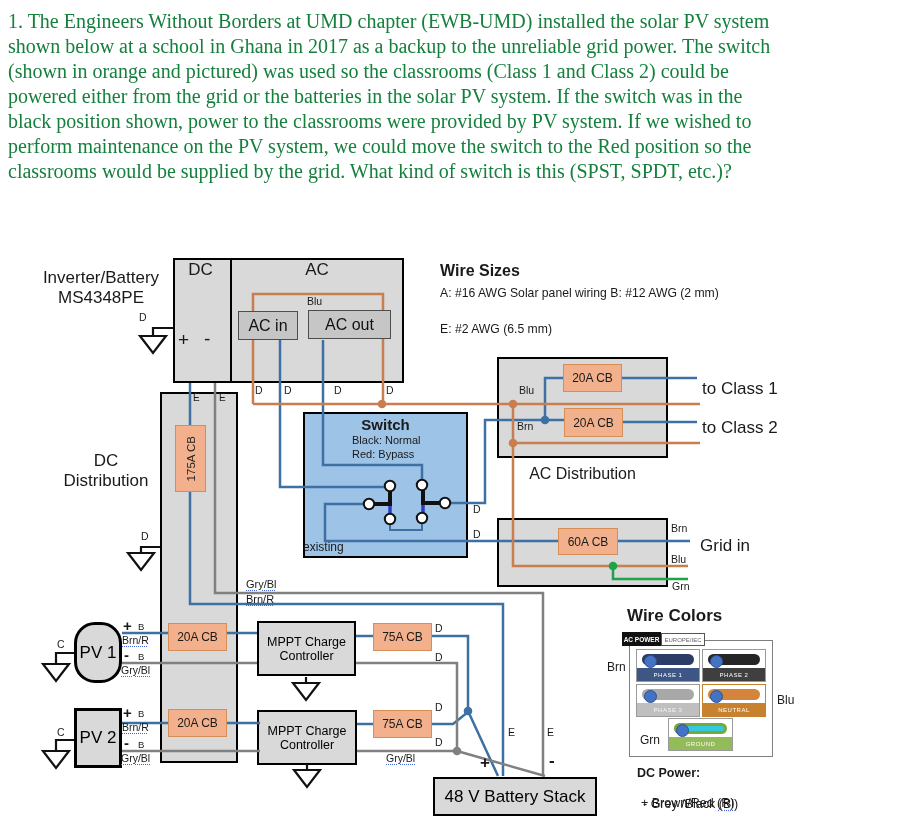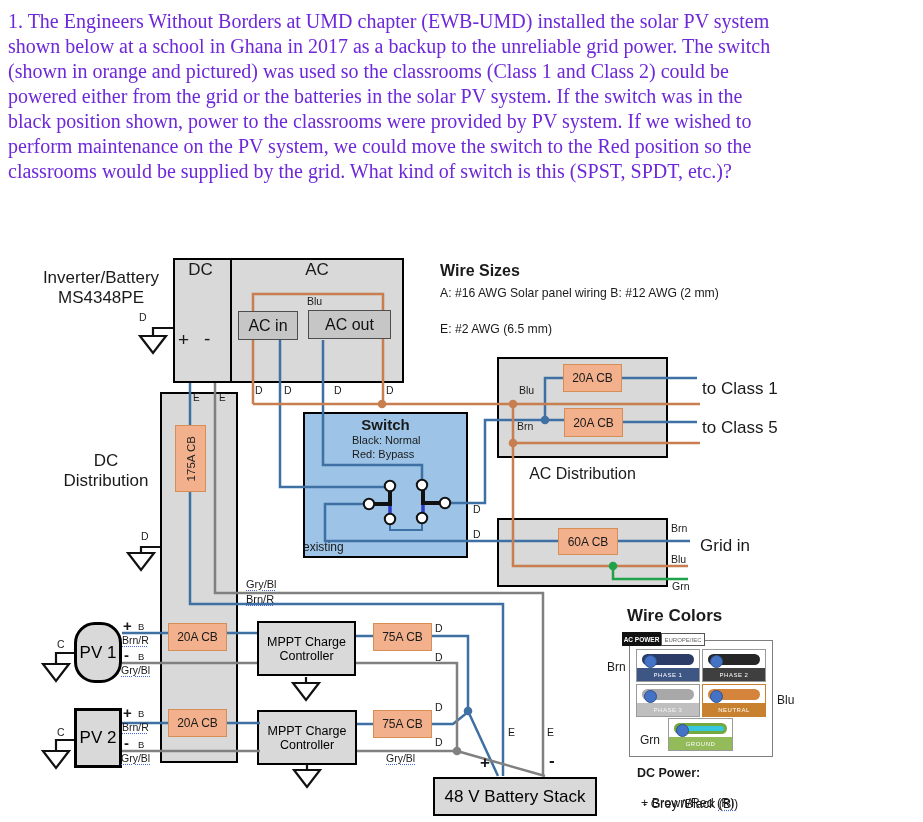--- a/index.html
+++ b/index.html
@@ -1,19 +1,19 @@
 <!DOCTYPE html>
 <html><head>
 <meta charset="utf-8">
 <style>
   html,body{margin:0;padding:0;background:#fff;}
   #page{position:relative;width:923px;height:822px;background:#fff;overflow:hidden;
         font-family:"Liberation Sans",sans-serif;}
   .q{position:absolute;left:8px;width:910px;font-family:"Liberation Serif",serif;
-     font-size:20px;color:#6d28d9;white-space:nowrap;}
+     font-size:20px;color:#15803d;white-space:nowrap;}
   .box{position:absolute;background:#D9D9D9;border:2.5px solid #000;box-sizing:border-box;z-index:1;}
   .cb{position:absolute;background:#F2B18C;border:1.6px solid #D68E57;box-sizing:border-box;
       display:flex;align-items:center;justify-content:center;
       font-size:12px;color:#1a1a1a;z-index:3;}
   .inner{position:absolute;background:#C6C6C6;border:1.8px solid #4d4d4d;box-sizing:border-box;
       display:flex;align-items:center;justify-content:center;font-size:16px;color:#111;z-index:3;}
   .lbl{position:absolute;color:#1a1a1a;white-space:nowrap;z-index:4;}
   .ctr{display:flex;align-items:center;justify-content:center;}
   svg.wires{position:absolute;left:0;top:0;z-index:2;pointer-events:none;}
   .sq{text-decoration:underline dotted #4466DD;text-underline-offset:2px;}
@@ -206,21 +206,21 @@
   <div class="lbl" style="left:303px;top:416px;width:165px;text-align:center;font-size:15px;font-weight:600;">Switch</div>
   <div class="lbl" style="left:352px;top:434px;font-size:11px;">Black: Normal</div>
   <div class="lbl" style="left:352px;top:448px;font-size:11px;">Red: Bypass</div>
   <div class="lbl" style="left:303px;top:540px;width:165px;font-size:12px;">existing</div>
   <div class="lbl" style="left:473px;top:503px;font-size:10.5px;">D</div>
   <div class="lbl" style="left:473px;top:528px;font-size:10.5px;">D</div>
 
   <div class="lbl" style="left:519px;top:384px;font-size:10.5px;">Blu</div>
   <div class="lbl" style="left:517px;top:420px;font-size:10.5px;">Brn</div>
   <div class="lbl" style="left:702px;top:379px;font-size:17px;">to Class 1</div>
-  <div class="lbl" style="left:702px;top:418px;font-size:17px;">to Class 5</div>
+  <div class="lbl" style="left:702px;top:418px;font-size:17px;">to Class 2</div>
   <div class="lbl" style="left:497px;top:465px;width:171px;text-align:center;font-size:16px;">AC Distribution</div>
 
   <div class="lbl" style="left:671px;top:522px;font-size:10.5px;">Brn</div>
   <div class="lbl" style="left:671px;top:553px;font-size:10.5px;">Blu</div>
   <div class="lbl" style="left:672px;top:580px;font-size:10.5px;">Grn</div>
   <div class="lbl" style="left:700px;top:536px;font-size:17px;">Grid in</div>
 
   <div class="lbl sq" style="left:246px;top:578px;font-size:11px;">Gry/Bl</div>
   <div class="lbl sq" style="left:246px;top:593px;font-size:11px;">Brn/R</div>
 

